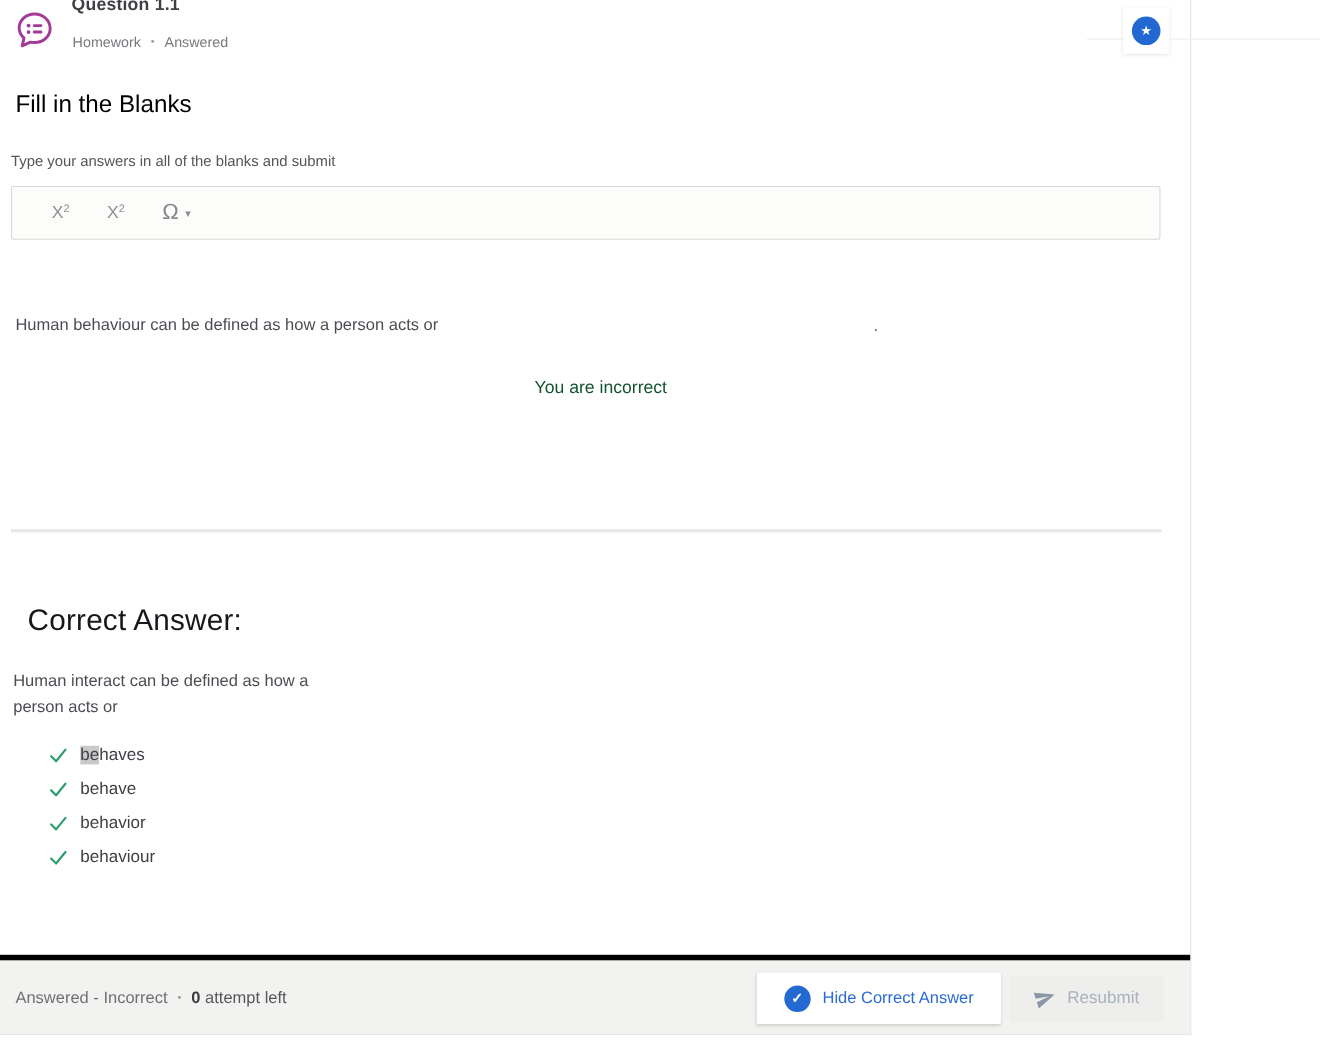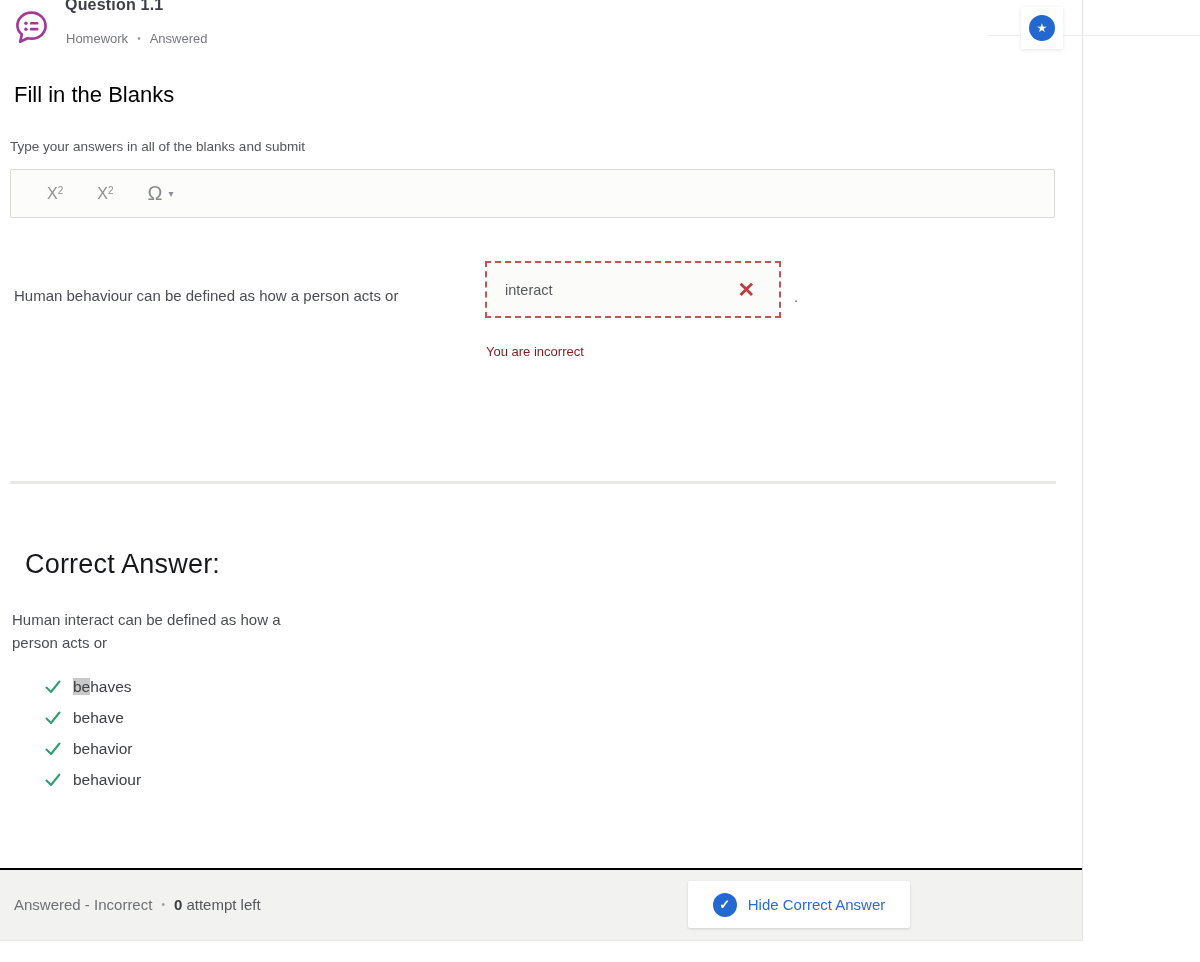--- a/index.html
+++ b/index.html
@@ -88,21 +88,21 @@
     font-family: "Liberation Sans", sans-serif;
     font-size: 14.5px; color: #56585c; padding-left: 18px;
   }
   .x-icon {
     font-size: 21px; font-weight: 700; color: #c23c3c;
     padding-right: 24px; line-height: 1;
   }
   .after-blank { position: absolute; left: 794px; top: 288px; font-size: 15px; color: #55575b; }
   .feedback {
     position: absolute; left: 486px; top: 344px;
-    font-size: 13px; color: #7f1d1d;
+    font-size: 16px; color: #14532d;
   }
 
   .divider {
     position: absolute; left: 10px; top: 481px; width: 1046px; height: 3px;
     background: #e8e8e7;
   }
 
   
   .ca-heading {
     position: absolute; left: 25px; top: 549px;
@@ -116,21 +116,21 @@
   .ca-item {
     display: flex; align-items: center; gap: 11px; height: 31px;
     font-size: 15.5px; color: #3e4044;
   }
   .ca-check { width: 18px; height: 18px; flex: none; }
   .hl { background: #c9c9c9; margin-top: 17px; }
 
   
   .footer {
     position: absolute; left: 0; top: 868px; width: 1082px; height: 72px;
-    background: #f2f2f1; border-top: 2px solid #000000;
+    background: #f2f2f1; border-top: 5px solid #000000;
   }
   .status {
     position: absolute; left: 14px; top: 26px;
     font-size: 15px; color: #6e7074;
     display: flex; align-items: center; gap: 9px;
   }
   .attempts { color: #55575b; }
   .attempts b { color: #3a3c40; font-weight: 700; }
   .hide-btn {
     position: absolute; left: 688px; top: 11px; width: 222px; height: 47px;
@@ -187,24 +187,20 @@
           <sup>2</sup>
       </button>
       <button class="tb-btn tb-omega">
         <span>Ω</span>
         <span class="tb-caret">▾</span>
       </button>
     </div>
 
     <div class="prompt">Human behaviour can be defined as how a person acts or</div>
 
-    <div class="blank-box">
-      <input class="blank-input" type="text" value="interact" style="">
-      <span class="x-icon">✕</span>
-    </div>
     <div class="after-blank">.</div>
     <div class="feedback">You are incorrect</div>
 
     <div class="divider"></div>
 
     <div class="ca-heading">Correct Answer:</div>
     <div class="ca-prompt">
       <div>Human interact can be defined as how a</div>
       <div>person acts or</div>
     </div>
@@ -239,20 +235,26 @@
     <div class="footer">
       <div class="status">
         <span>Answered - Incorrect</span>
         <span class="dot-sep">•</span>
         <span class="attempts"><b>0</b><span> attempt left</span></span>
       </div>
       <button class="hide-btn">
         <span class="hide-check">✓</span>
         <span>Hide Correct Answer</span>
       </button>
+      <button class="resubmit-btn" disabled="">
+        <svg class="plane" width="20" height="20" viewBox="0 0 24 24">
+          <path d="M2 21 L23 12 L2 3 L2 10 L17 12 L2 14 Z" fill="#8e97a6"></path>
+        </svg>
+        <span>Resubmit</span>
+      </button>
     </div>
   </div>
 
   <div class="topline"></div>
 
   <button class="star-btn">
     <span class="star-circle">★</span>
   </button>
 </div>
 

